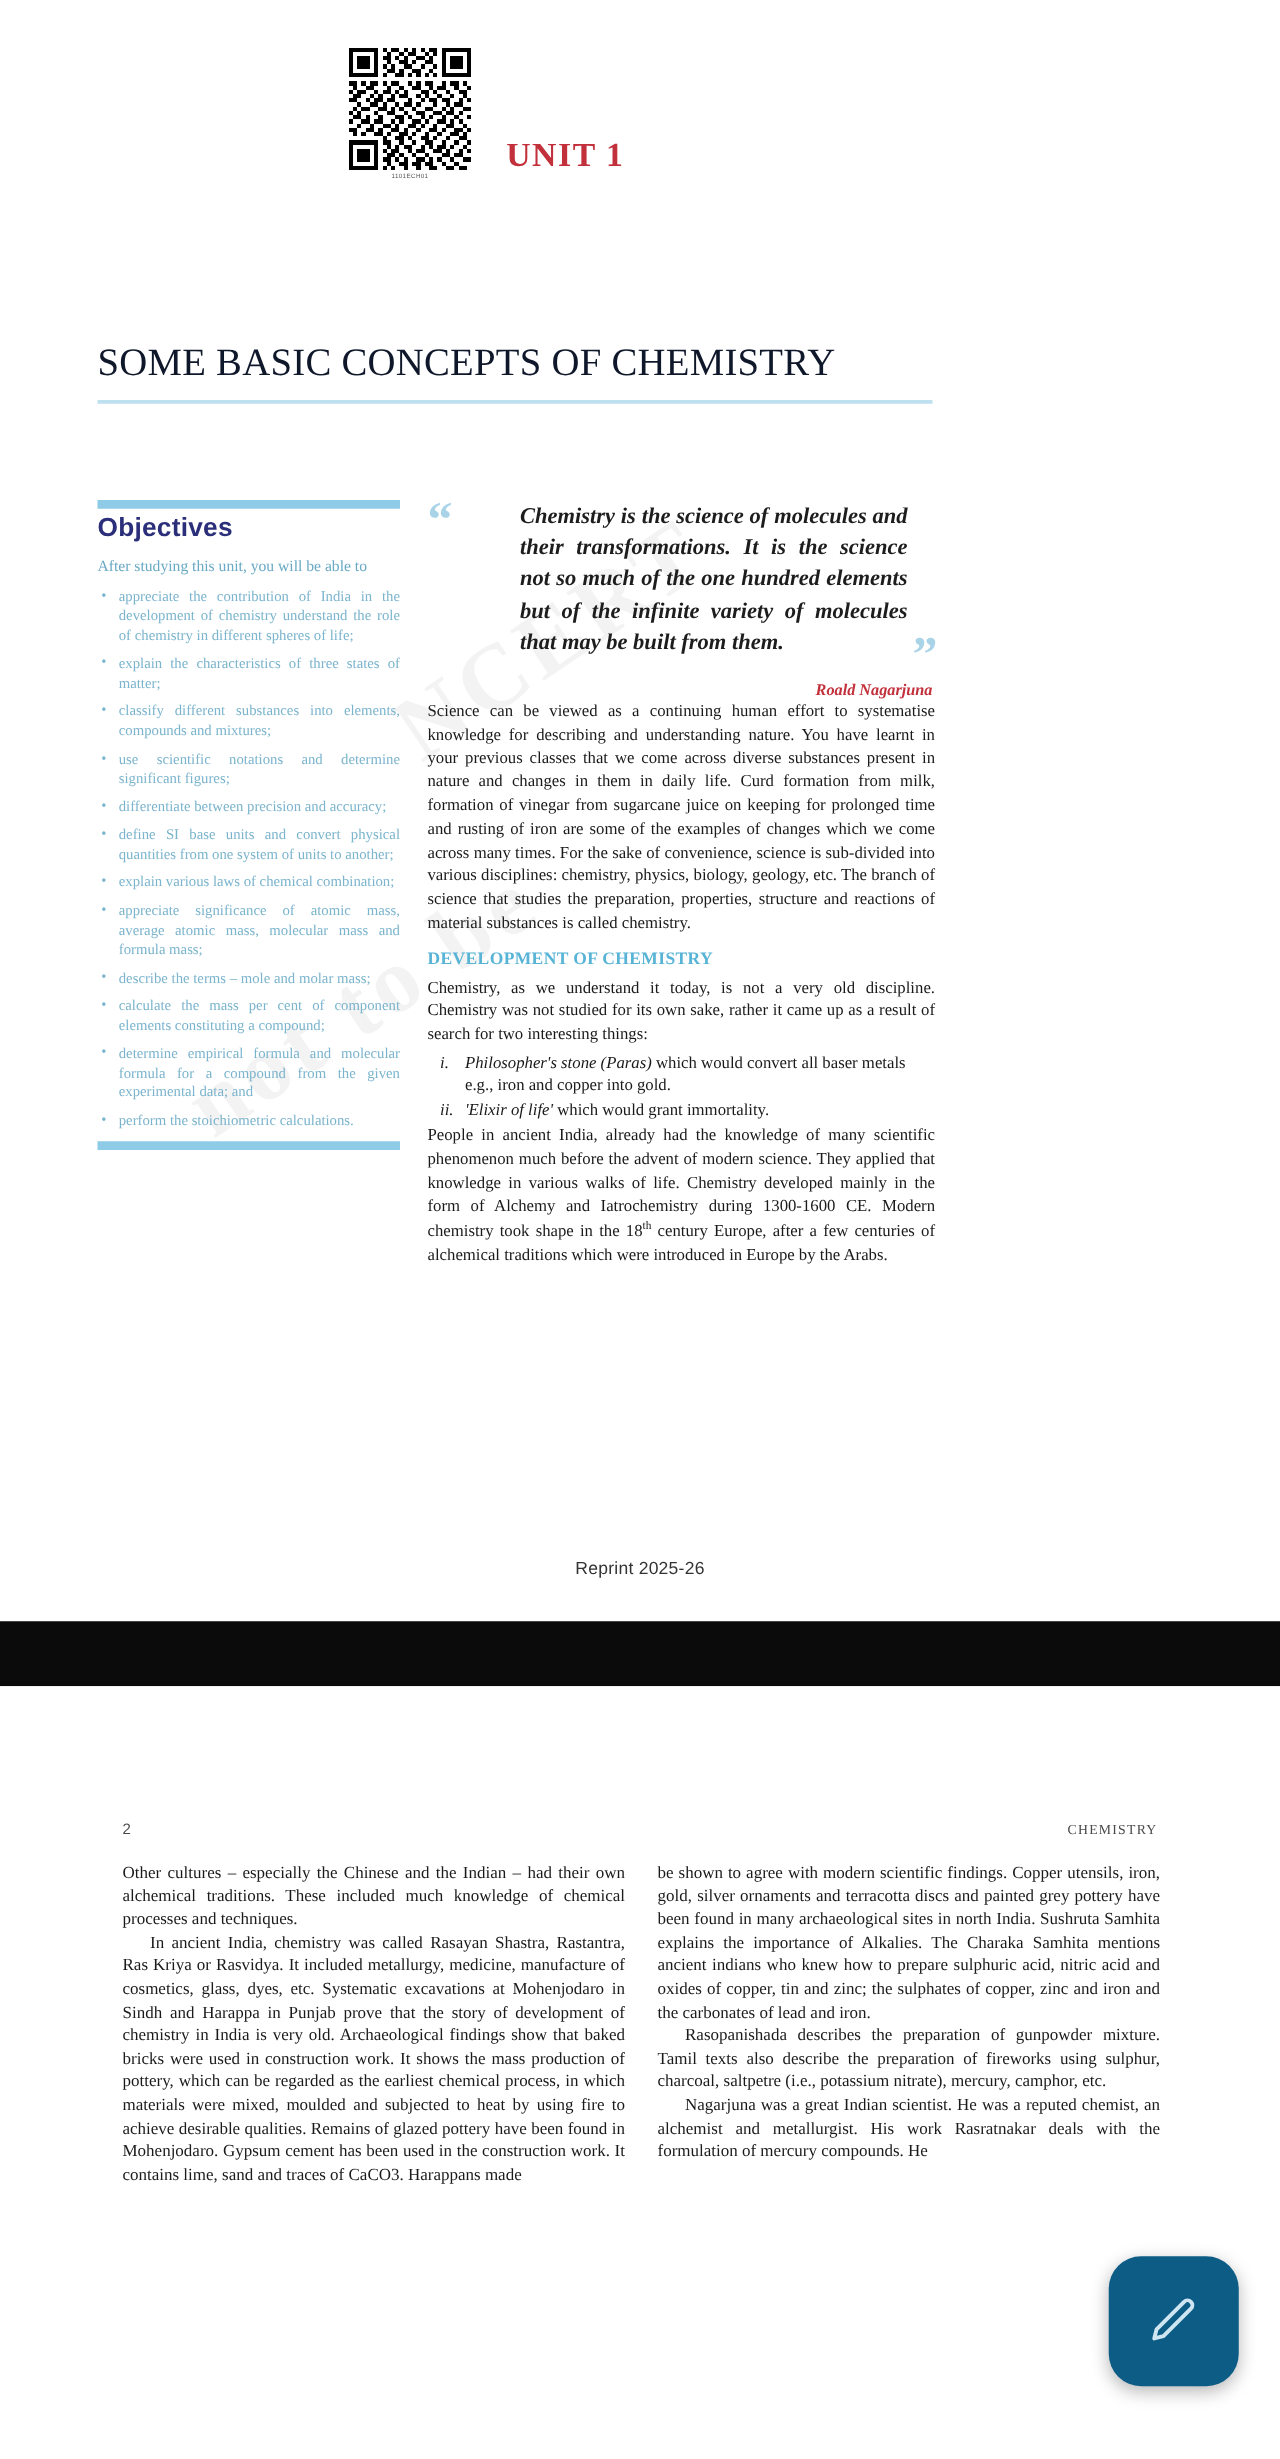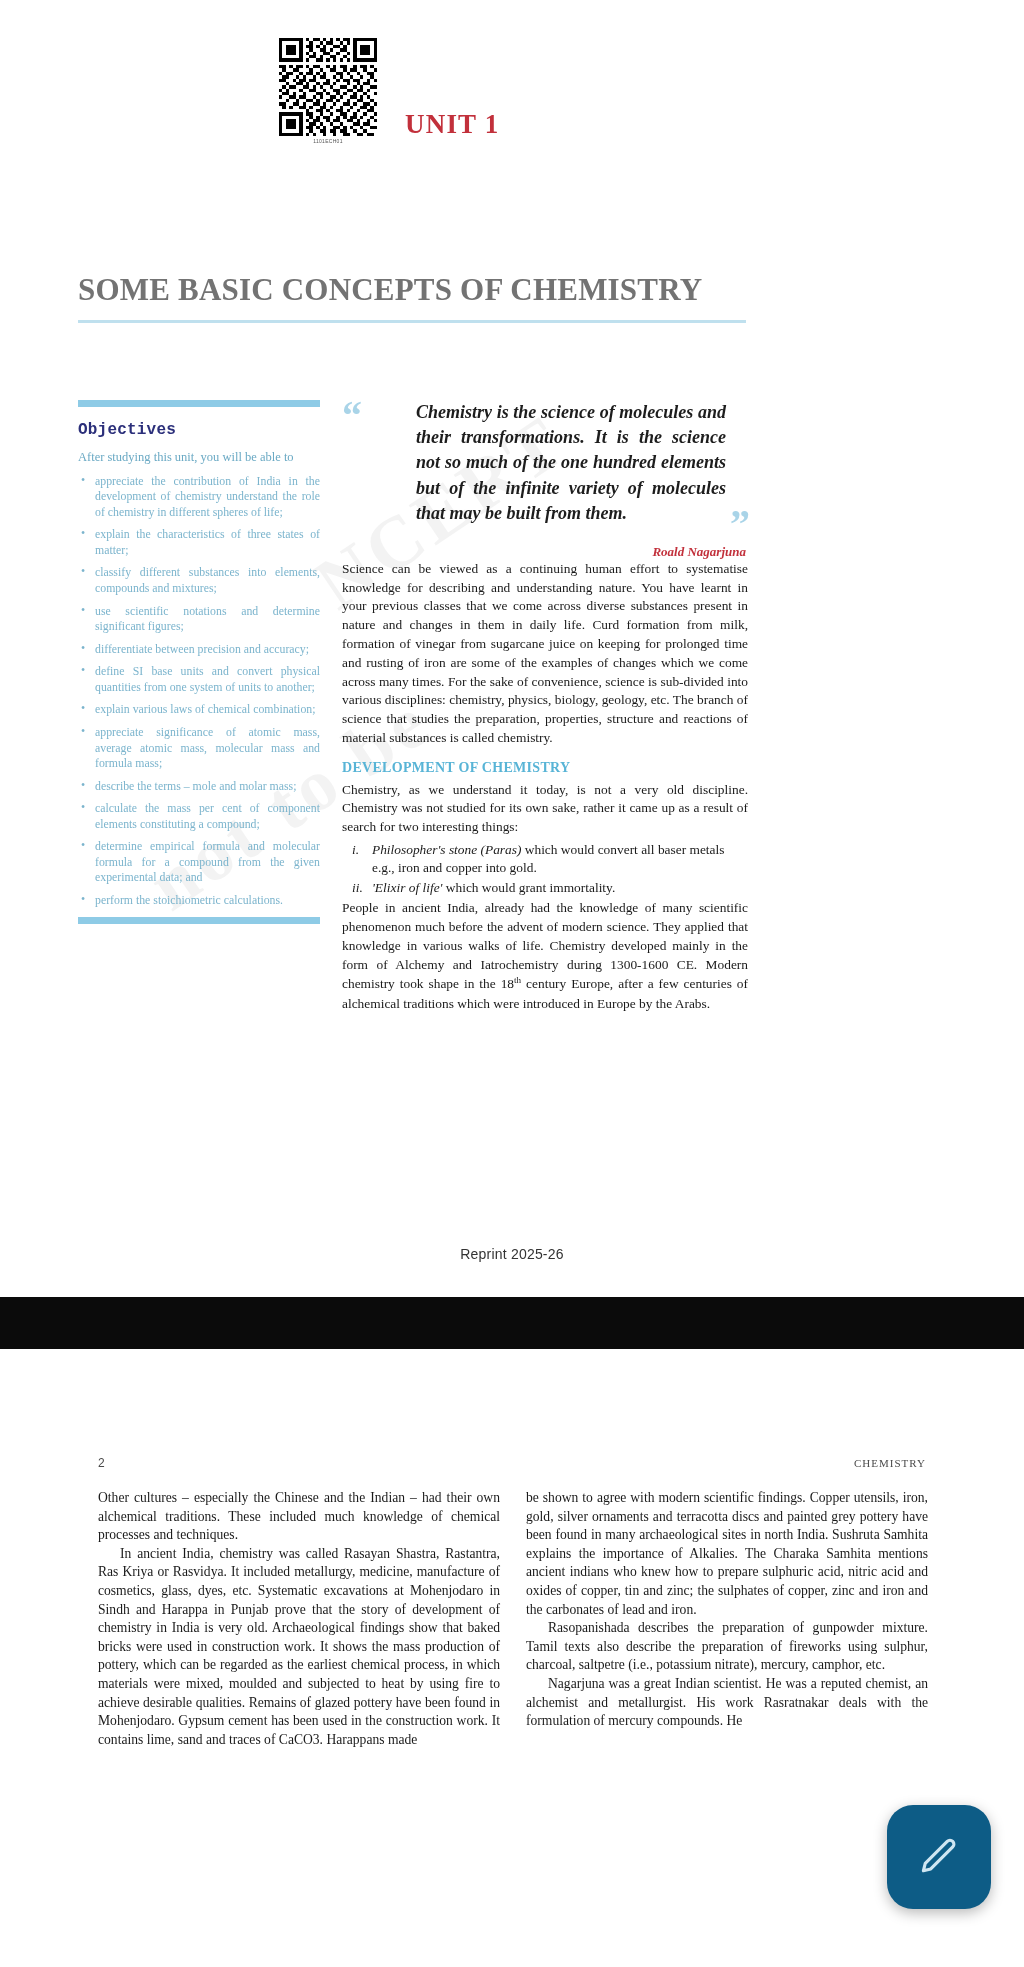--- a/index.html
+++ b/index.html
@@ -51,24 +51,24 @@
     color: #c2303b;
     letter-spacing: 1.2px;
     padding-bottom: 4px;
   }
 
   .chapter-title {
     position: absolute;
     left: 78px;
     top: 272px;
     font-family: "Liberation Serif", serif;
-    font-weight: bold;
+    font-weight: normal;
     font-size: 31px;
     letter-spacing: .2px;
-    color: #737373;
+    color: #0f172a;
     white-space: nowrap;
   }
   .title-rule {
     position: absolute;
     left: 78px;
     top: 320px;
     width: 668px;
     height: 3px;
     background: #bfe0ee;
   }
@@ -87,25 +87,25 @@
     width: 242px;
     flex: 0 0 242px;
   }
   .obj-rule {
     height: 7px;
     background: #8ecbe6;
     width: 100%;
   }
   .obj-rule.bottom { margin-top: 8px; }
   .obj-heading {
-    font-family: Liberation Mono, monospace;
+    font-family: Liberation Sans, sans-serif;
     font-weight: bold;
-    font-size: 16px;
+    font-size: 21px;
     color: #2b2f7a;
-    margin: 14px 0 10px 0;
+    margin: 4px 0 10px 0;
     letter-spacing: .2px;
   }
   .obj-intro {
     font-size: 12.5px;
     color: #6aa9c4;
     line-height: 1.33;
     text-align: justify;
     margin-bottom: 8px;
   }
   .obj-list {

